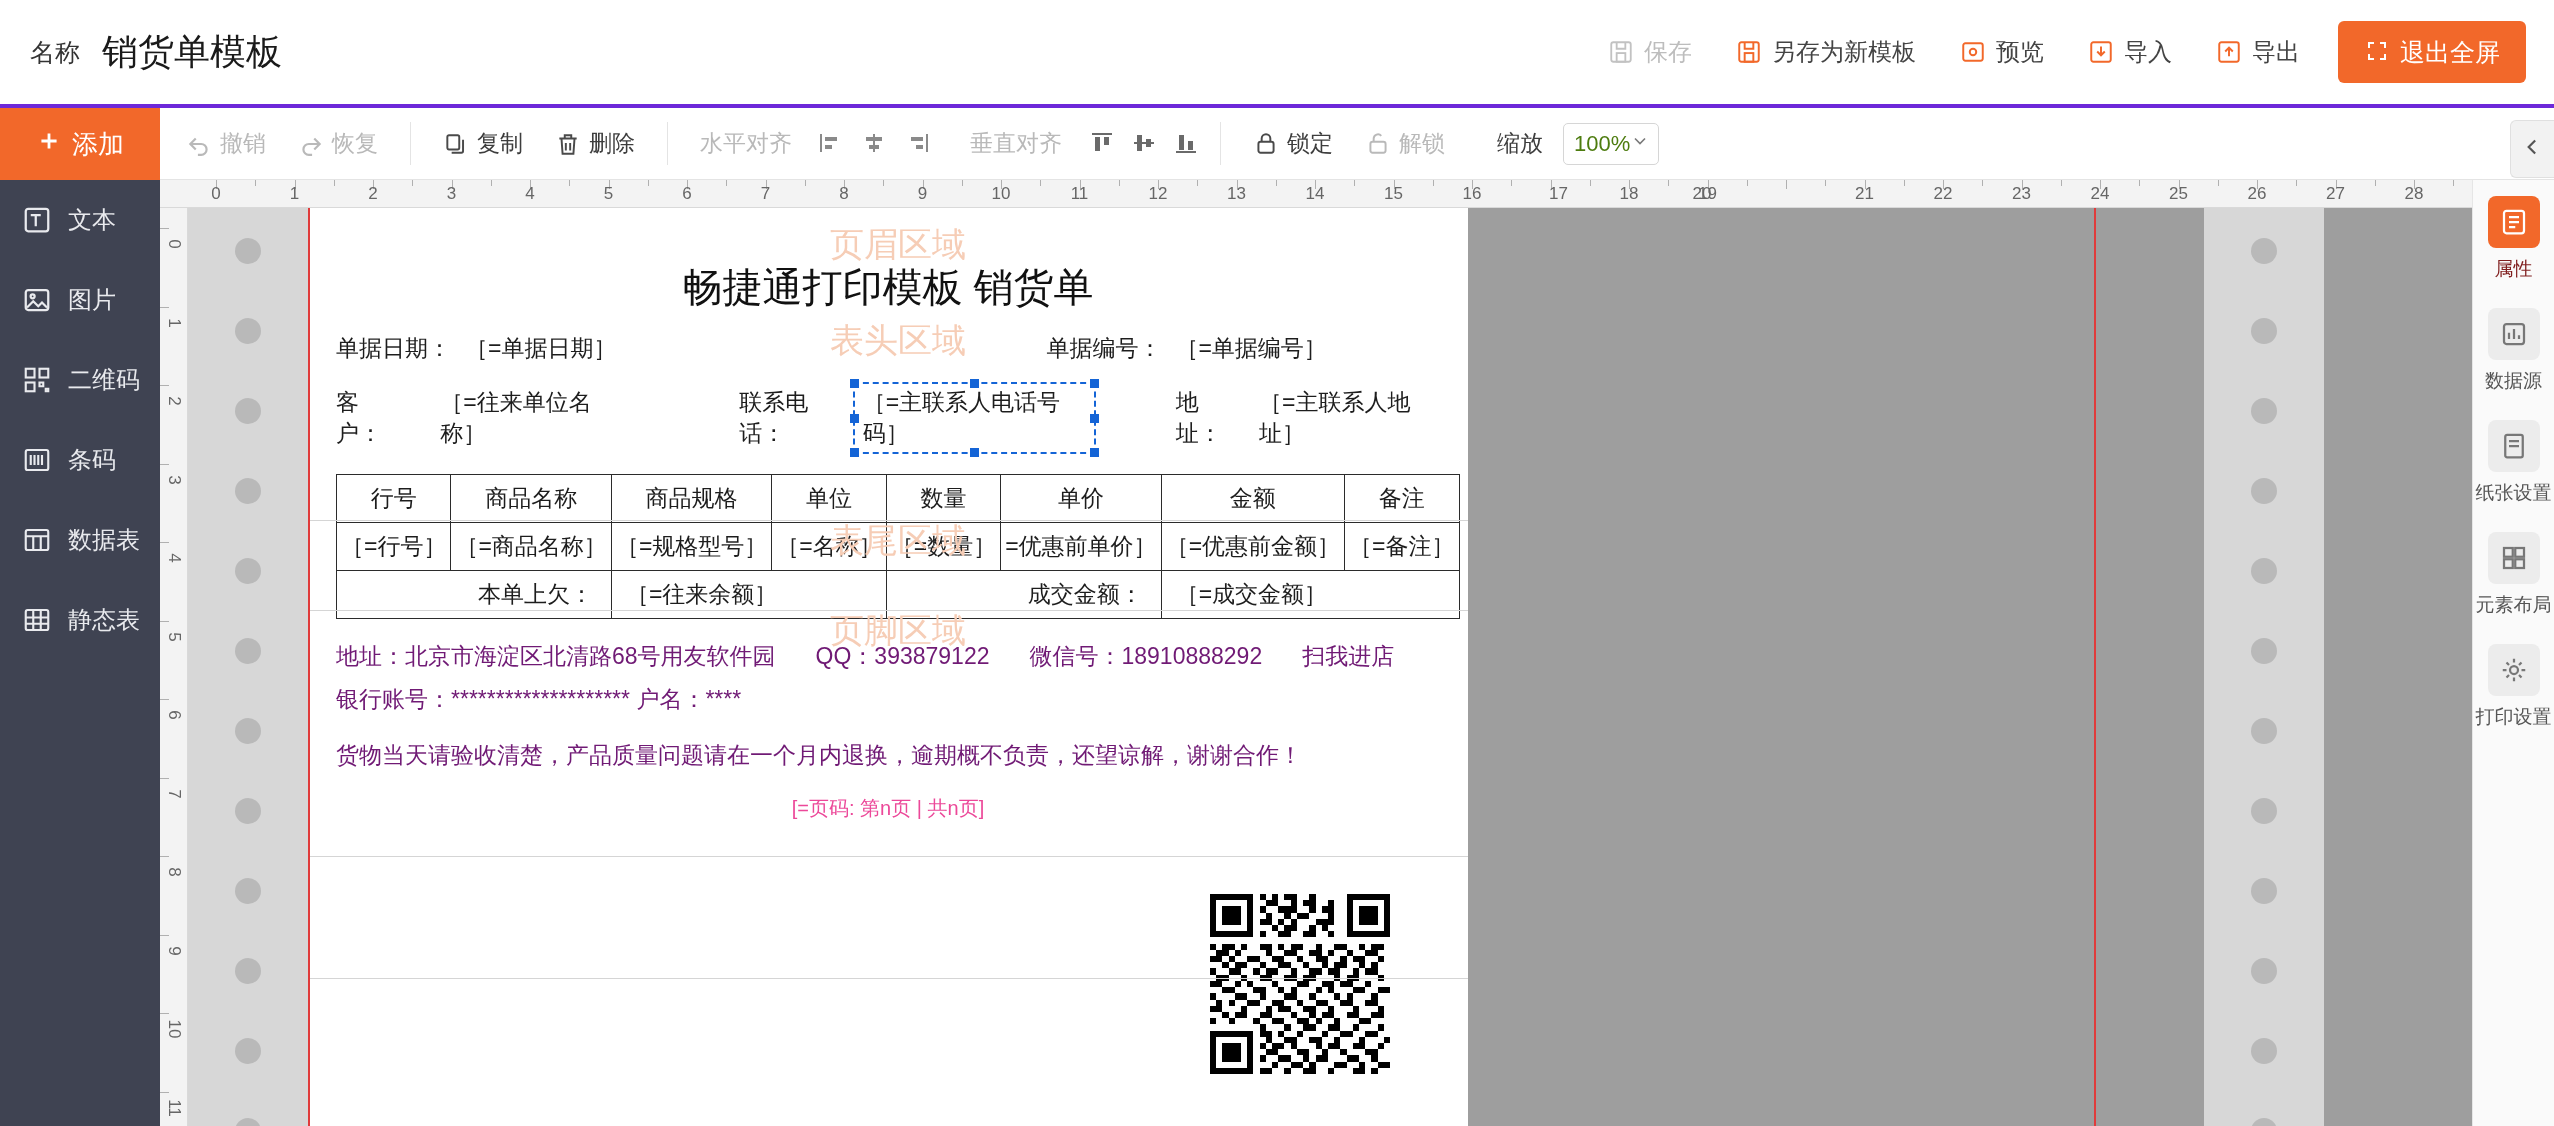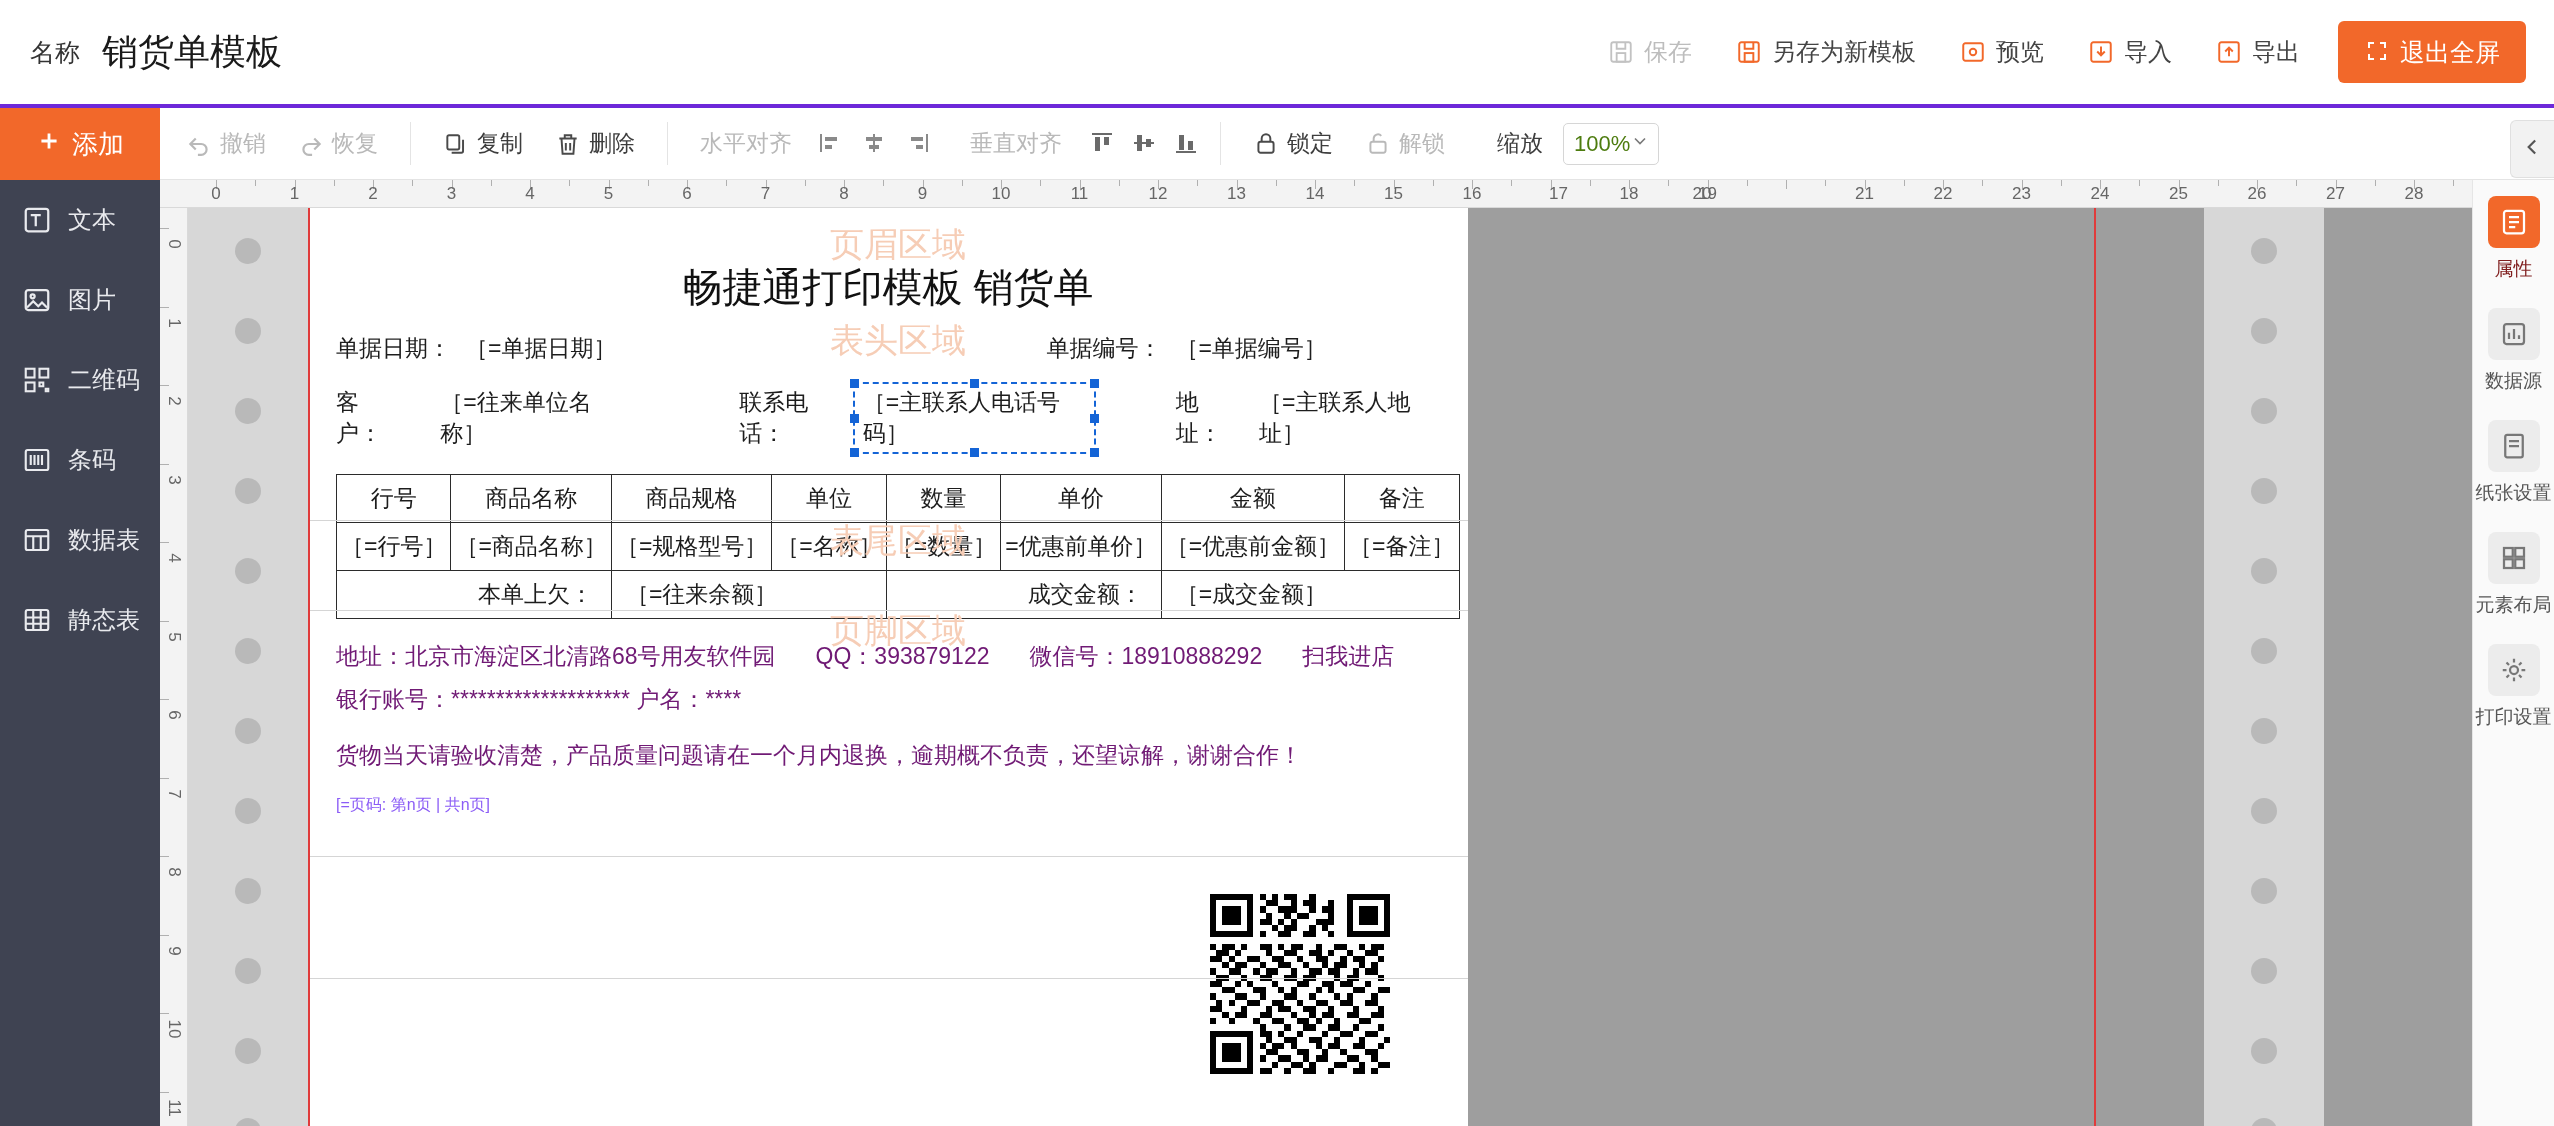--- a/index.html
+++ b/index.html
@@ -186,21 +186,21 @@
   table.goods th, table.goods td {
     border: 1px solid #2b2b2b; text-align: center; padding: 8px 4px;
     font-weight: normal; white-space: nowrap;
   }
   table.goods th { font-weight: 500; }
   .sum-row td { text-align: center; }
 
   .footer-lines { font-size: 23px; color: #701a75; line-height: 1.85; padding-top: 16px; }
   .fl-row { display: flex; gap: 40px; }
   .qr { position: absolute; right: 78px; bottom: 112px; width: 180px; height: 180px; }
-  .pagecode { font-size: 16px; color: #8b5cf6; padding: 18px 0 10px; }
+  .pagecode { text-align: center; font-size: 20px; color: #ec4899; padding: 18px 0 10px; }
 </style>
 </head>
 <body>
 
 <div class="header">
   <span class="hdr-label">名称</span>
   <span class="hdr-title">销货单模板</span>
 
   <div class="hdr-actions">
 

